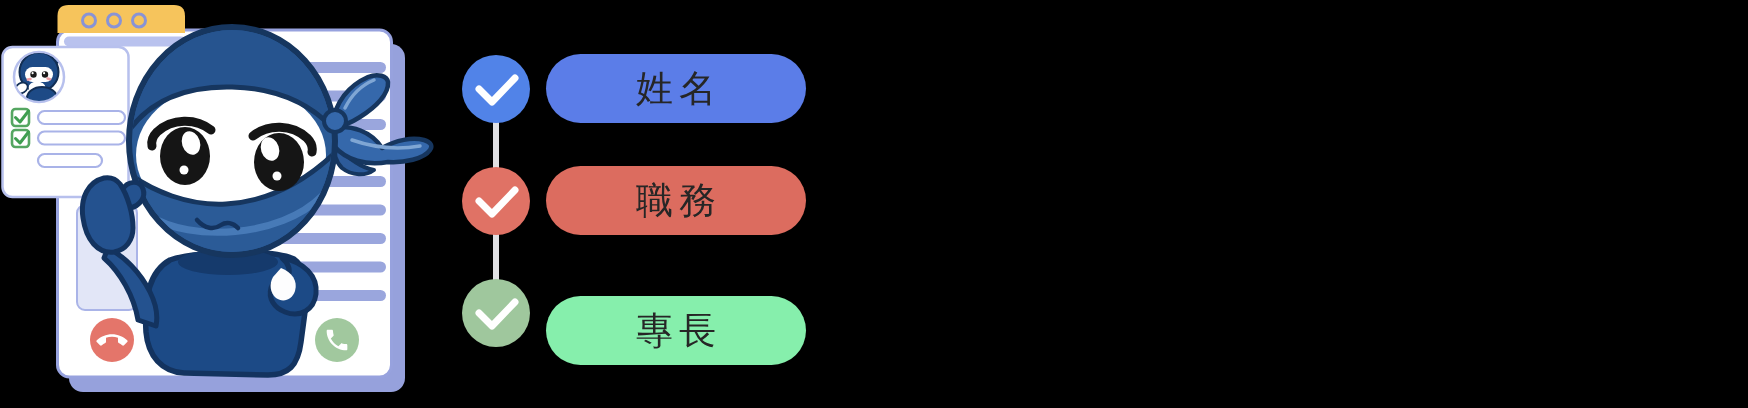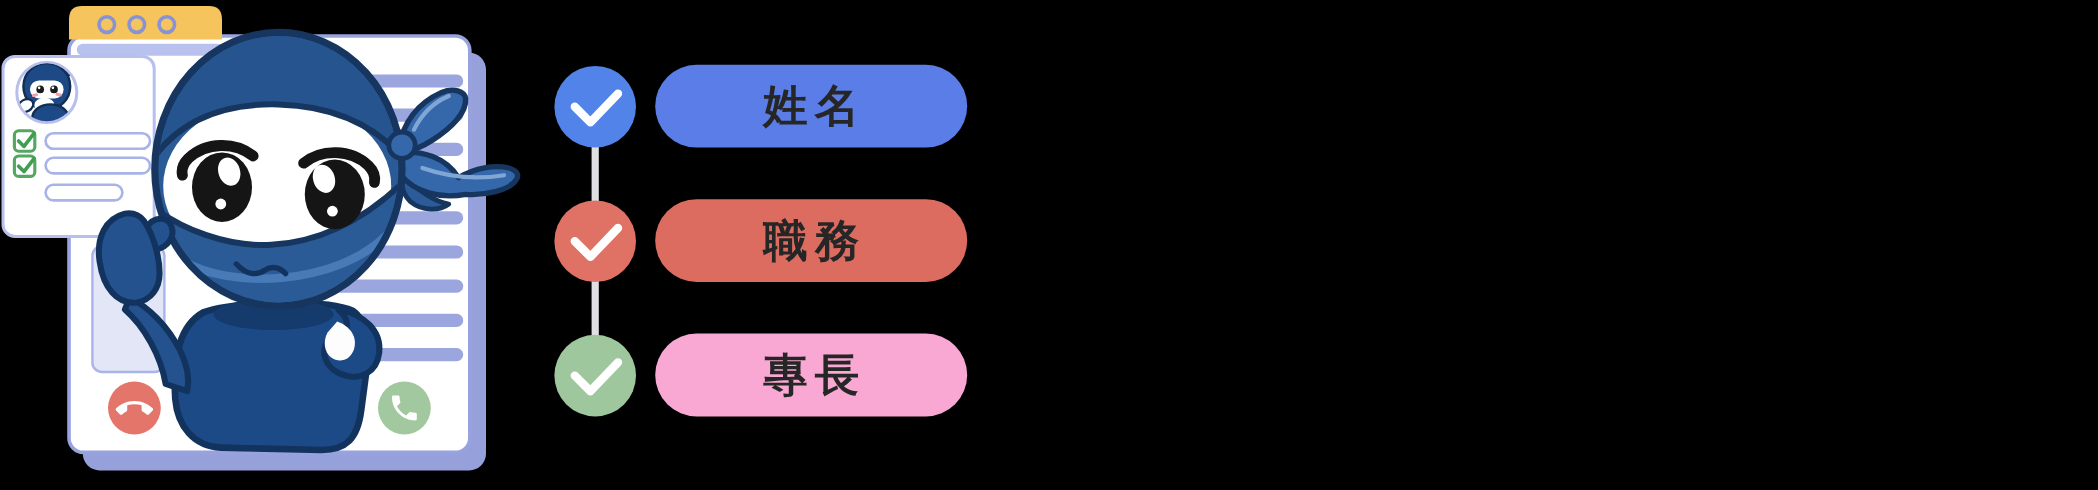--- a/index.html
+++ b/index.html
@@ -8,21 +8,21 @@
   .illustration{position:absolute;left:0;top:0;width:450px;height:408px;}
   
   .connector{position:absolute;left:493px;top:88px;width:6px;height:226px;
              border-radius:3px;background:#e0e0e3;}
   .check-row{position:absolute;}
   .check-circle{position:absolute;width:68px;height:68px;border-radius:50%;
                 display:flex;align-items:center;justify-content:center;}
   .pill{position:absolute;left:546px;width:260px;height:69px;border-radius:34.5px;
         display:flex;align-items:center;justify-content:center;}
   .pill span{font-size:37px;letter-spacing:6px;text-indent:6px;color:#262626;
-             font-weight:700;line-height:1;}
+             font-weight:400;line-height:1;}
   .row-0 .check-circle{left:462px;top:55px;}
   .row-0 .pill{top:54px;}
   .row-1 .check-circle{left:462px;top:167px;}
   .row-1 .pill{top:166px;}
   .row-2 .check-circle{left:462px;top:279px;}
   .row-2 .pill{top:278px;}
 </style>
 </head>
 <body>
 
@@ -181,18 +181,18 @@
       <span style="color: rgb(38, 38, 38); text-align: center;">職務</span>
     </div>
   </div>
 
   <div class="check-row row-2">
     <div class="check-circle" style="background: rgb(159, 199, 157);">
       <svg width="68" height="68" viewBox="0 0 68 68">
         <polyline points="17,34 30,47 53,23" fill="none" stroke="#ffffff" stroke-width="7" stroke-linecap="round" stroke-linejoin="round"></polyline>
       </svg>
     </div>
-    <div class="pill" style="background: #f9a8d4;">
+    <div class="pill" style="background: #86efac; margin-top: 18px;">
       <span style="color: rgb(38, 38, 38);">專長</span>
     </div>
   </div>
 
 </div>
 
 </body></html>

